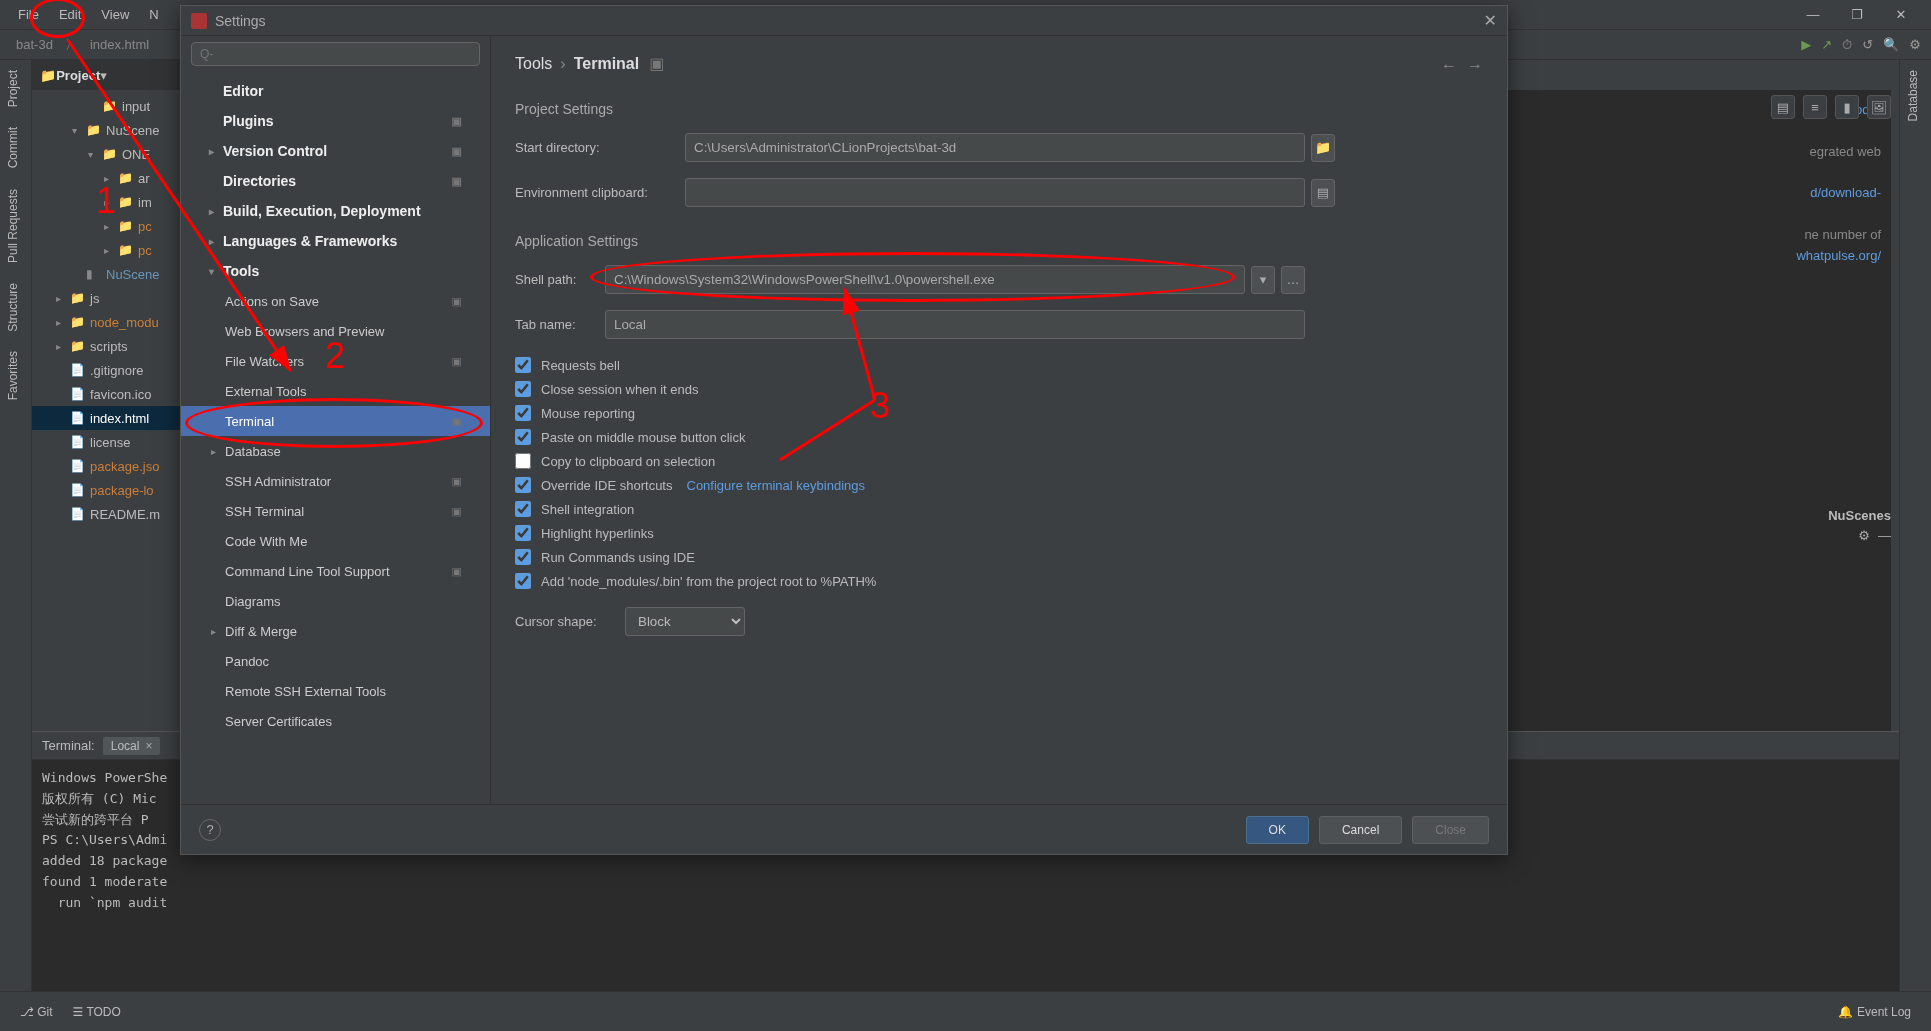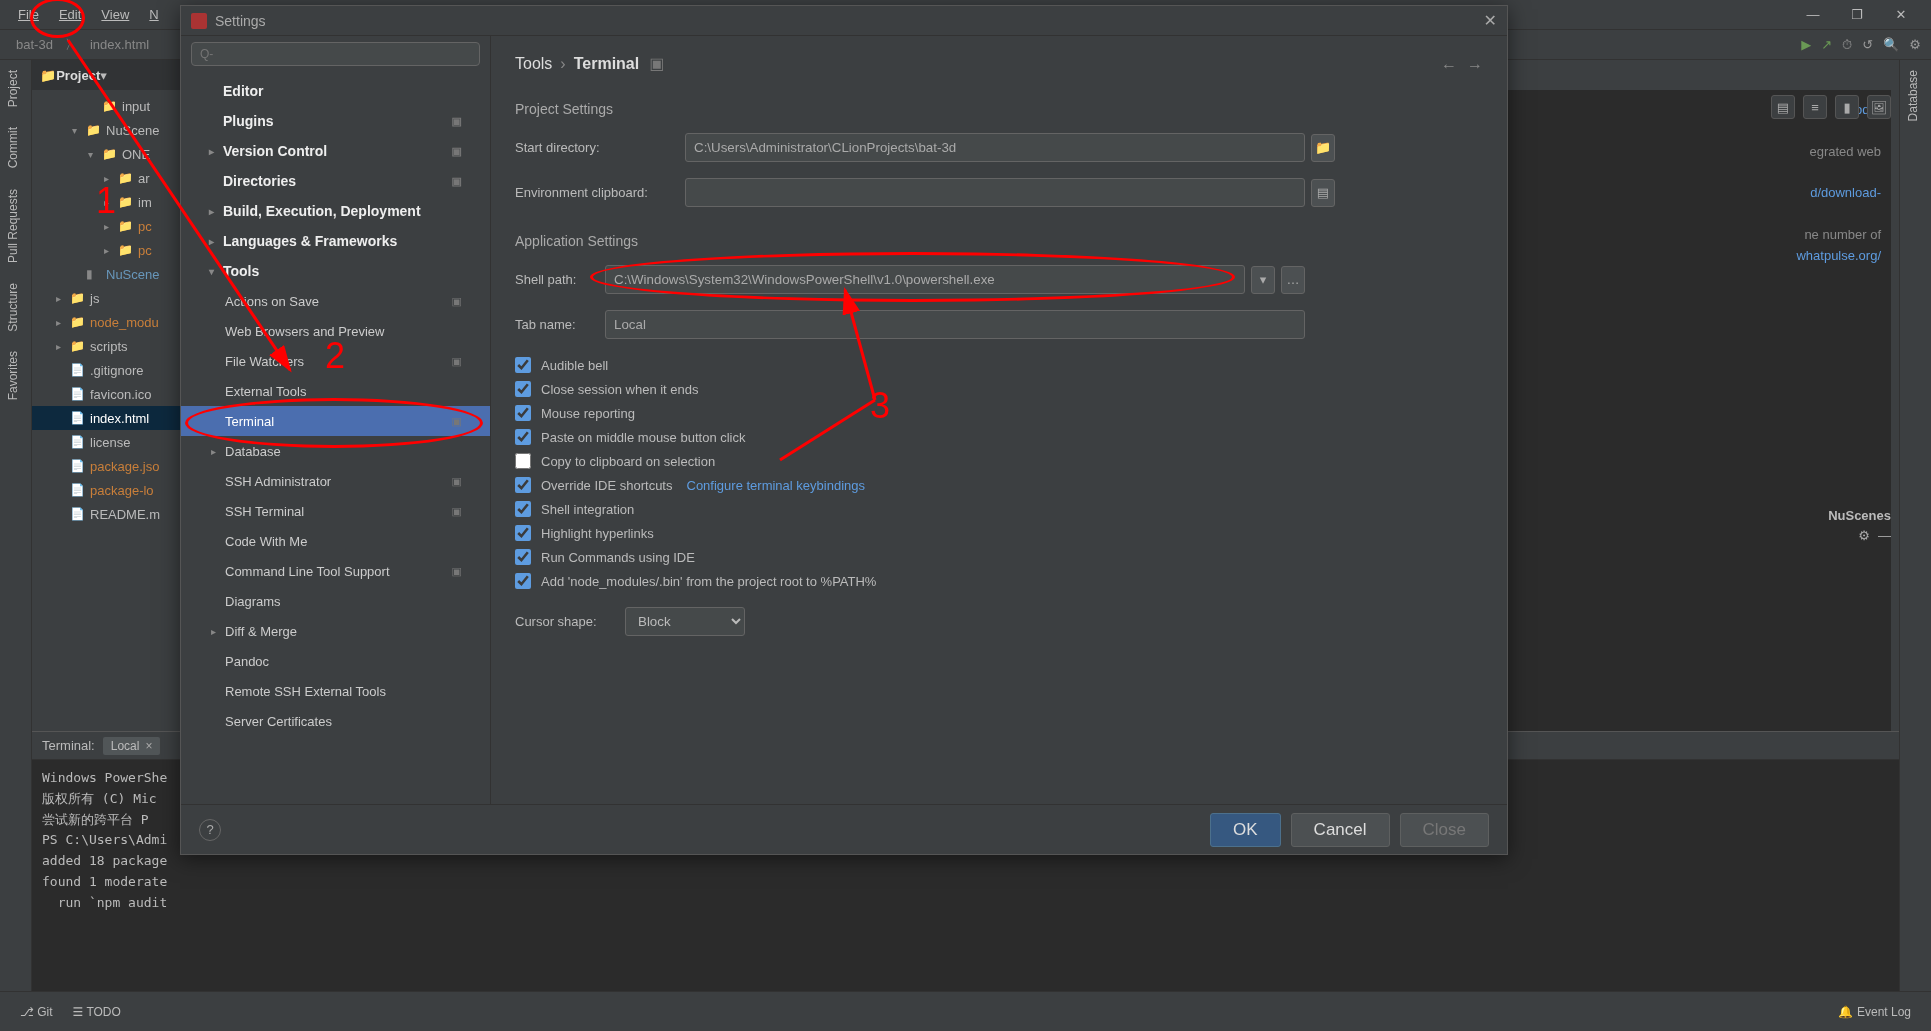--- a/index.html
+++ b/index.html
@@ -1,19 +1,19 @@
 <!DOCTYPE html>
 <html><head>
 <meta charset="utf-8">
 <style>
 * { margin:0; padding:0; box-sizing:border-box; font-family:"Segoe UI",Arial,sans-serif; }
 body { background:#3c3f41; color:#bbb; font-size:13px; width:1931px; height:1031px; overflow:hidden; position:relative; }
 .titlebar { height:30px; background:#3c3f41; display:flex; align-items:center; padding:0 8px; border-bottom:1px solid #323232; }
 .titlebar .menu-item { padding:0 10px; color:#bbb; cursor:pointer; }
-.titlebar .menu-item.u { text-decoration:underline; text-decoration-color:#bbb; }
+.titlebar .menu-item.u { text-decoration-color:#bbb; }
 .titlebar .win-controls { margin-left:auto; display:flex; gap:16px; padding-right:8px; }
 .titlebar .win-controls span { width:28px; text-align:center; cursor:pointer; }
 
 .breadcrumb { height:30px; background:#3c3f41; display:flex; align-items:center; padding:0 10px; color:#888; border-bottom:1px solid #323232; }
 .breadcrumb .seg { padding:0 6px; }
 .breadcrumb .tool-icons { margin-left:auto; display:flex; gap:10px; }
 .breadcrumb .tool-icons span { color:#999; cursor:pointer; }
 
 .left-rail { position:absolute; left:0; top:60px; width:32px; bottom:40px; background:#3c3f41; border-right:1px solid #323232; }
 .rail-btn { writing-mode:vertical-rl; transform:rotate(180deg); padding:10px 6px; color:#bbb; cursor:pointer; font-size:12px; }
@@ -71,21 +71,21 @@
 .form-row { display:flex; align-items:center; margin:6px 0 10px; }
 .form-row .lbl { width:170px; color:#bbb; }
 .form-row .inp { flex:1; background:#45494a; border:1px solid #646464; color:#aaa; padding:6px 8px; border-radius:3px; max-width:620px; }
 .form-row .browse { width:24px; height:28px; background:#4c5052; border:1px solid #646464; margin-left:6px; display:flex; align-items:center; justify-content:center; color:#aaa; border-radius:3px; cursor:pointer; }
 .chk-row { display:flex; align-items:center; margin:8px 0; }
 .chk-row input { margin-right:10px; accent-color:#5e9ce0; width:16px; height:16px; }
 .chk-row .lbl { color:#bbb; }
 .chk-row .link { color:#5e9ce0; margin-left:14px; cursor:pointer; }
 .form-row select { background:#45494a; border:1px solid #646464; color:#bbb; padding:5px 8px; border-radius:3px; width:120px; }
 .dlg-footer { height:50px; border-top:1px solid #323232; display:flex; align-items:center; justify-content:flex-end; padding:0 18px; gap:10px; }
-.dlg-footer .btn { padding:6px 22px; border:1px solid #5e6060; background:#4c5052; color:#ddd; border-radius:3px; cursor:pointer; font-size:17px; }
+.dlg-footer .btn { padding:6px 22px; border:1px solid #5e6060; background:#4c5052; color:#ddd; border-radius:3px; cursor:pointer; font-size:12px; }
 .dlg-footer .btn.primary { background:#365880; border-color:#4c708c; }
 .dlg-footer .help { margin-right:auto; width:22px; height:22px; border:1px solid #666; border-radius:50%; display:flex; align-items:center; justify-content:center; color:#aaa; cursor:pointer; }
 
 
 .editor-bg { position:absolute; left:240px; top:90px; right:40px; bottom:300px; background:#2b2b2b; color:#888; padding:10px; font-family:Consolas,monospace; font-size:13px; line-height:1.6; overflow:hidden; }
 .editor-bg a { color:#5e9ce0; }
 .editor-toolbar { position:absolute; right:40px; top:95px; display:flex; gap:8px; z-index:50; }
 .editor-toolbar span { width:24px; height:24px; background:#3c3f41; border:1px solid #555; display:flex; align-items:center; justify-content:center; color:#aaa; cursor:pointer; border-radius:3px; }
 
 
@@ -427,21 +427,21 @@
         <span class="browse">…</span>
       </div>
       <div class="form-row">
         <span class="lbl" style="width:90px">Tab name:</span>
         <input class="inp" style="max-width: 700px;" value="Local">
       </div>
 
       <div id="checks">
           <div class="chk-row">
             <input type="checkbox" checked="" style="">
-            <span class="lbl">Audible bell</span>
+            <span class="lbl">Requests bell</span>
           </div>
           <div class="chk-row">
             <input type="checkbox" checked="" style="">
             <span class="lbl">Close session when it ends</span>
           </div>
           <div class="chk-row">
             <input type="checkbox" checked="" style="">
             <span class="lbl">Mouse reporting</span>
           </div>
           <div class="chk-row">

